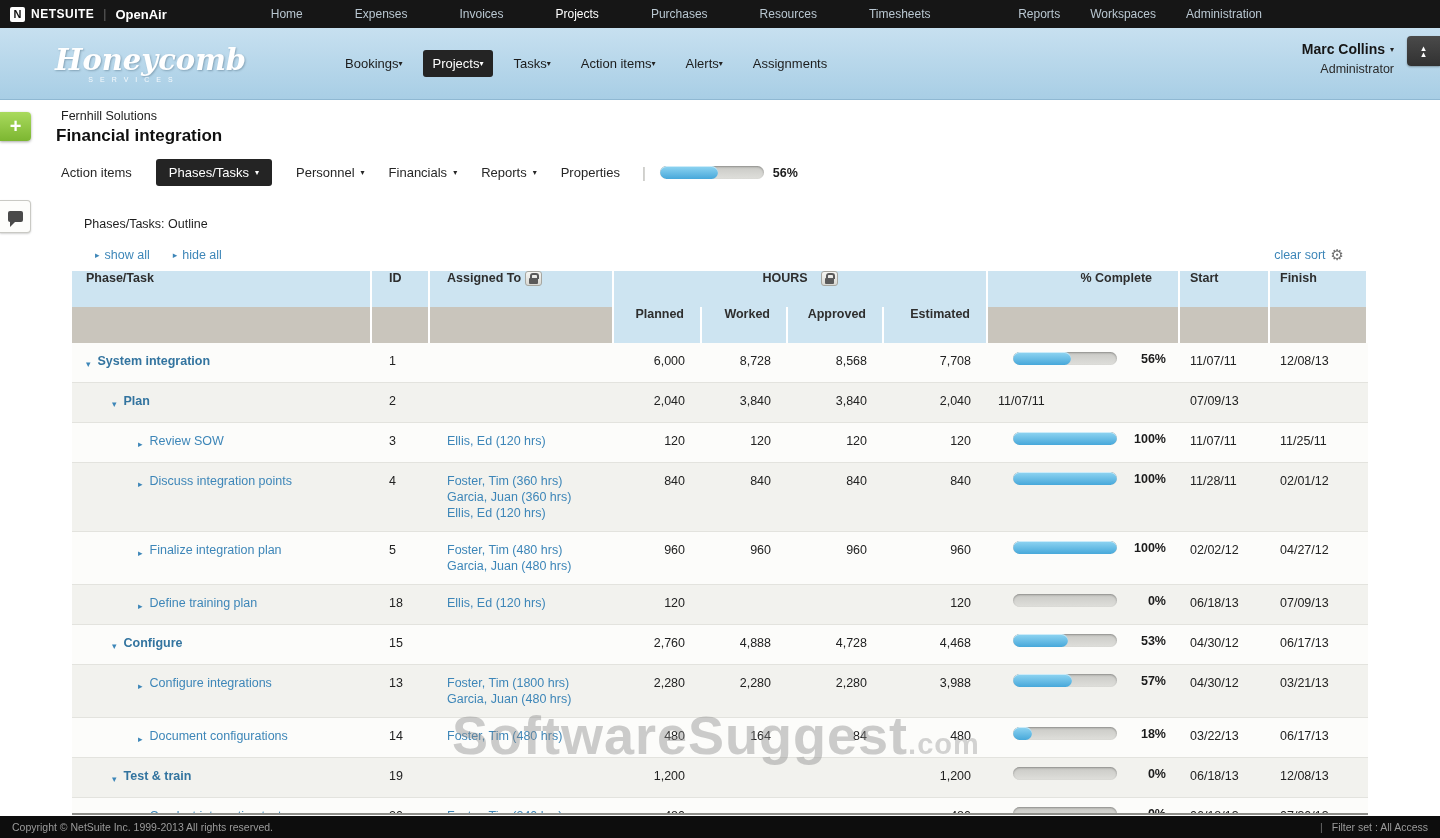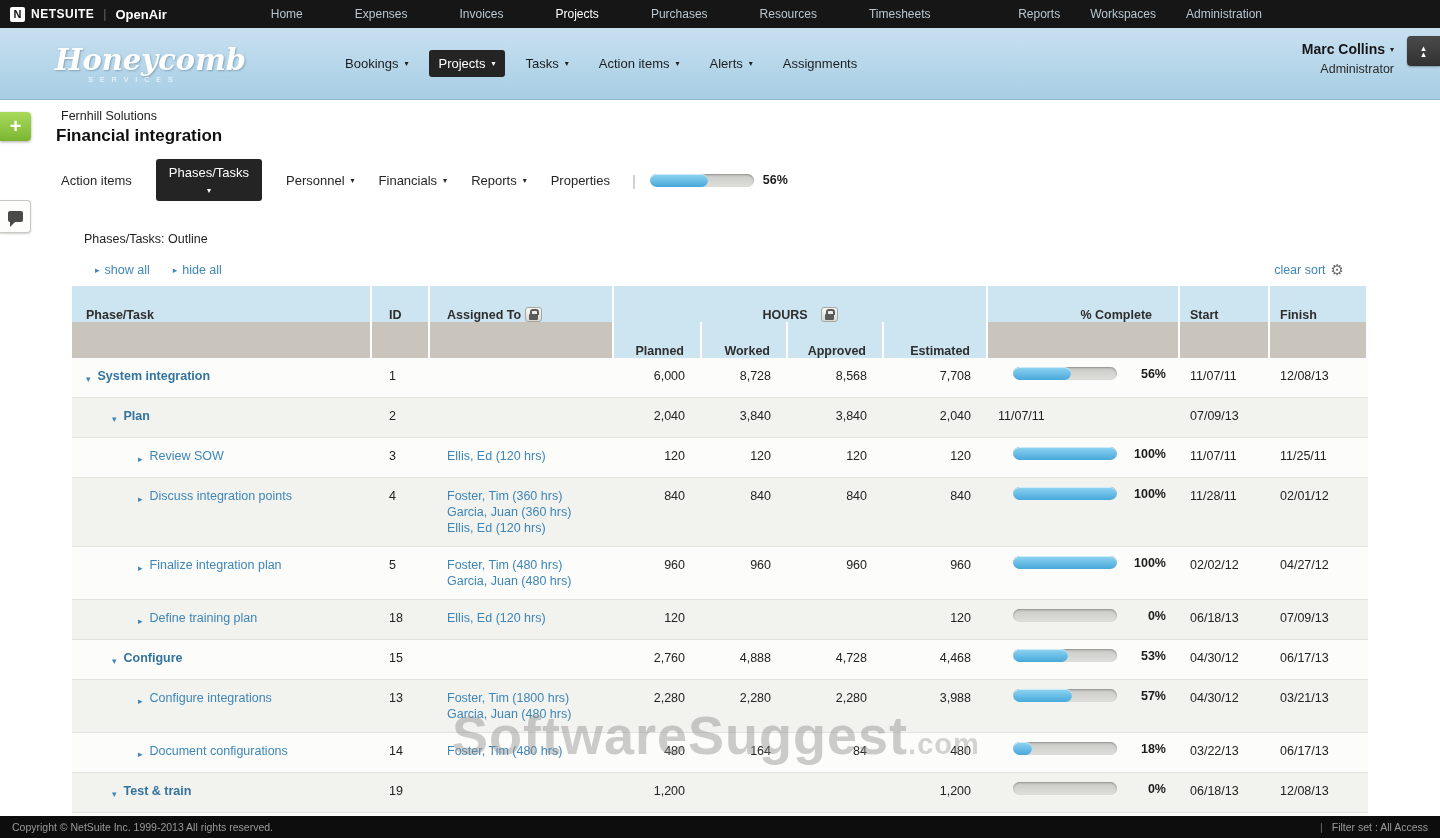--- a/index.html
+++ b/index.html
@@ -18,21 +18,21 @@
   .topnav-right { display:flex; gap:30px; margin-left:auto; margin-right:178px; }
   .topnav-item { color:#b9c7d1; cursor:pointer; font-size:12px; white-space:nowrap; }
   .topnav-item.active { color:#fff; }
 
   
   .header { height:72px; background:linear-gradient(#c7e0f0,#a8cee5); border-bottom:1px solid #8fb8d2; display:flex; align-items:center; position:relative; }
   .logo { margin-left:55px; width:158px; text-align:center; color:#fff; }
   .logo-main { font-family:"DejaVu Serif", serif; font-style:italic; font-weight:bold; font-size:29px; line-height:30px; text-shadow:1px 1px 2px rgba(40,70,90,.35); }
   .logo-sub { font-size:7px; letter-spacing:7px; color:#f6fafd; margin-top:1px; }
   .hnav { display:flex; align-items:center; gap:10px; margin-left:122px; }
-  .hnav-item { color:#1c1c1c; font-size:13px; padding:6px 10px; display:flex; align-items:center; gap:6px; cursor:pointer; white-space:nowrap; }
+  .hnav-item { color:#1c1c1c; font-size:13px; padding:6px 10px; display:flex; align-items:center; gap:0; cursor:pointer; white-space:nowrap; }
   .hnav-item .caret { font-size:8px; color:#222; }
   .hnav-item.active { background:#242424; color:#fff; border-radius:3px; }
   .hnav-item.active .caret { color:#fff; }
   .user { position:absolute; right:46px; top:13px; text-align:right; cursor:pointer; }
   .user-name-row { display:flex; align-items:center; justify-content:flex-end; gap:5px; }
   .user-name { font-weight:bold; color:#161616; font-size:14px; }
   .user-caret { font-size:8px; color:#222; }
   .user-role { color:#2a2a2a; font-size:12.5px; margin-top:5px; }
   .collapse-btn { position:absolute; right:0; top:8px; width:33px; height:30px; background:linear-gradient(#4a4a4a,#313131); border-radius:4px 0 0 4px; display:flex; flex-direction:column; align-items:center; justify-content:center; color:#fff; cursor:pointer; box-shadow:0 1px 2px rgba(0,0,0,.3); }
   .dbl-up { font-size:9px; line-height:6px; }
@@ -44,21 +44,21 @@
   .chat-icon::after { content:''; position:absolute; left:2px; bottom:-5px; border:3px solid transparent; border-top-color:#4a4a4a; border-left-color:#4a4a4a; }
 
   
   .page-head { padding:9px 0 0 56px; }
   .breadcrumb { color:#222; font-size:12.5px; margin-left:5px; cursor:pointer; }
   .page-title { font-size:17px; font-weight:bold; color:#101010; margin:3px 0 0 0; }
   .tabs { display:flex; align-items:center; margin:13px 0 0 5px; }
   .tabs-list { display:flex; align-items:center; gap:24px; }
   .tab { color:#262626; font-size:13px; display:flex; gap:6px; align-items:center; cursor:pointer; white-space:nowrap; }
   .tab .caret { font-size:8px; }
-  .tab.active { background:#242424; color:#fff; padding:6px 13px; border-radius:3px;flex-direction:column; }
+  .tab.active { background:#242424; color:#fff; padding:6px 13px; border-radius:3px; }
   .tabs-sep { color:#b9b9b4; font-size:15px; margin:0 14px 0 22px; }
   .head-progress { display:flex; align-items:center; gap:9px; }
   .head-progress .plabel { font-weight:bold; color:#1c1c1c; font-size:12.5px; }
 
   .ptrack { width:104px; height:13px; background:linear-gradient(#c9c9c5,#dfdfdb); border-radius:7px; box-shadow:inset 0 1px 2px rgba(0,0,0,.3); overflow:hidden; display:inline-block; flex:none; }
   .pfill { display:block; height:100%; background:linear-gradient(#90d5f2,#47a8da); border-radius:7px; box-shadow:inset 0 1px 0 rgba(255,255,255,.55); }
 
   
   .section-title { margin:31px 0 0 84px; color:#1e1e1e; font-size:12.5px; }
   .table-toolbar { display:flex; align-items:center; margin:15px 72px 7px 72px; position:relative; height:18px; }
@@ -67,21 +67,21 @@
   .toolbar-link .tri { font-size:9px; }
   .clear-sort { position:absolute; right:24px; display:flex; align-items:center; gap:5px; font-size:12.5px; }
   .gear { color:#6e6e6e; font-size:15px; font-family:"DejaVu Sans", sans-serif; cursor:pointer; }
 
   
   .table { margin:0 72px; position:relative; }
   .grid { display:grid; }
   .cols-full { grid-template-columns:300px 58px 184px 88px 86px 96px 104px 192px 90px 98px; }
   .cols-head { grid-template-columns:300px 58px 184px 374px 192px 90px 98px; }
   .thead1, .thead2 { height:36px; }
-  .hcell { border-right:2px solid #fff; display:flex; align-items:flex-end; font-size:12.5px; color:#2e2e2e; }
+  .hcell { border-right:2px solid #fff; display:flex; align-items:flex-start; font-size:12.5px; color:#2e2e2e; }
   .thead1 .hcell { background:#cde4f1; font-weight:bold; }
   .hc-hours { justify-content:center; gap:9px; }
   .hc-gray { background:#c9c5bc; }
   .hc-blue { background:#cde4f1; font-weight:bold; justify-content:flex-end; padding-right:16px; }
 
   .lock { width:17px; height:15px; background:linear-gradient(#f6f6f3,#d8d8d3); border:1px solid #a6a6a0; border-radius:3px; margin-left:4px; position:relative; display:inline-block; flex:none; }
   .lock::before { content:''; position:absolute; left:4px; top:1px; width:5px; height:4px; border:2px solid #5a5a5a; border-bottom:none; border-radius:3px 3px 0 0; }
   .lock::after { content:''; position:absolute; left:3px; top:6px; width:9px; height:6px; background:#5a5a5a; border-radius:1px; }
 
   .rows { height:470px; overflow:hidden; }

